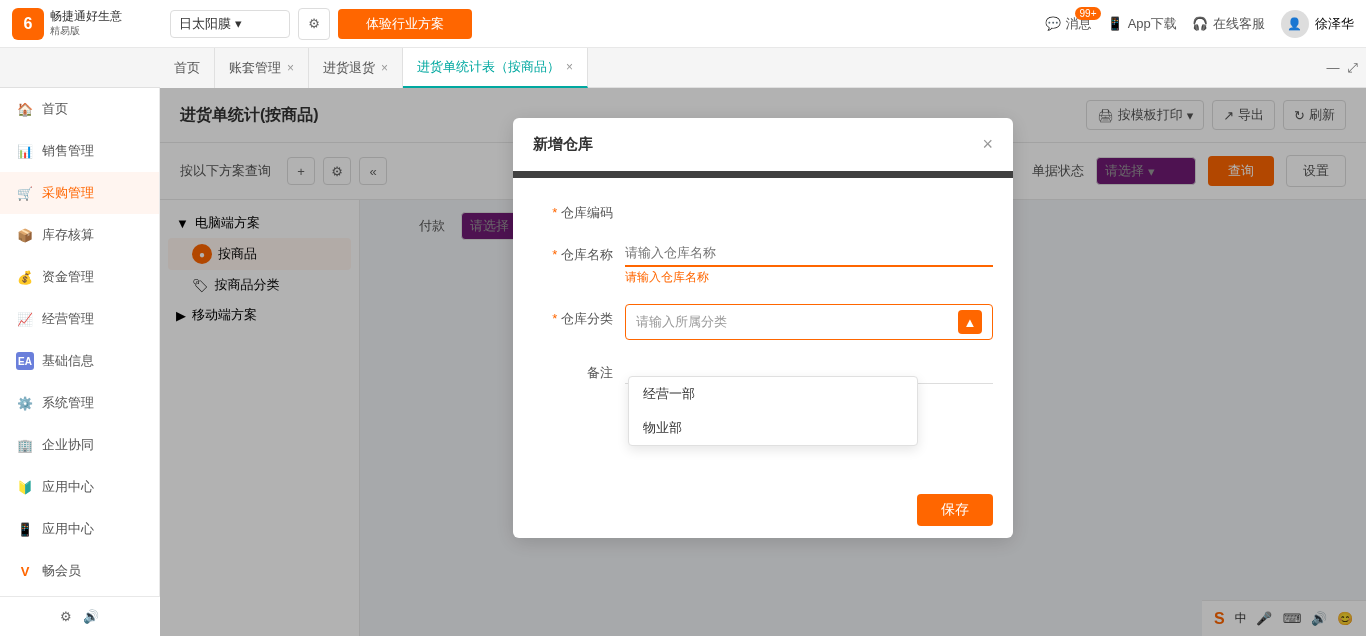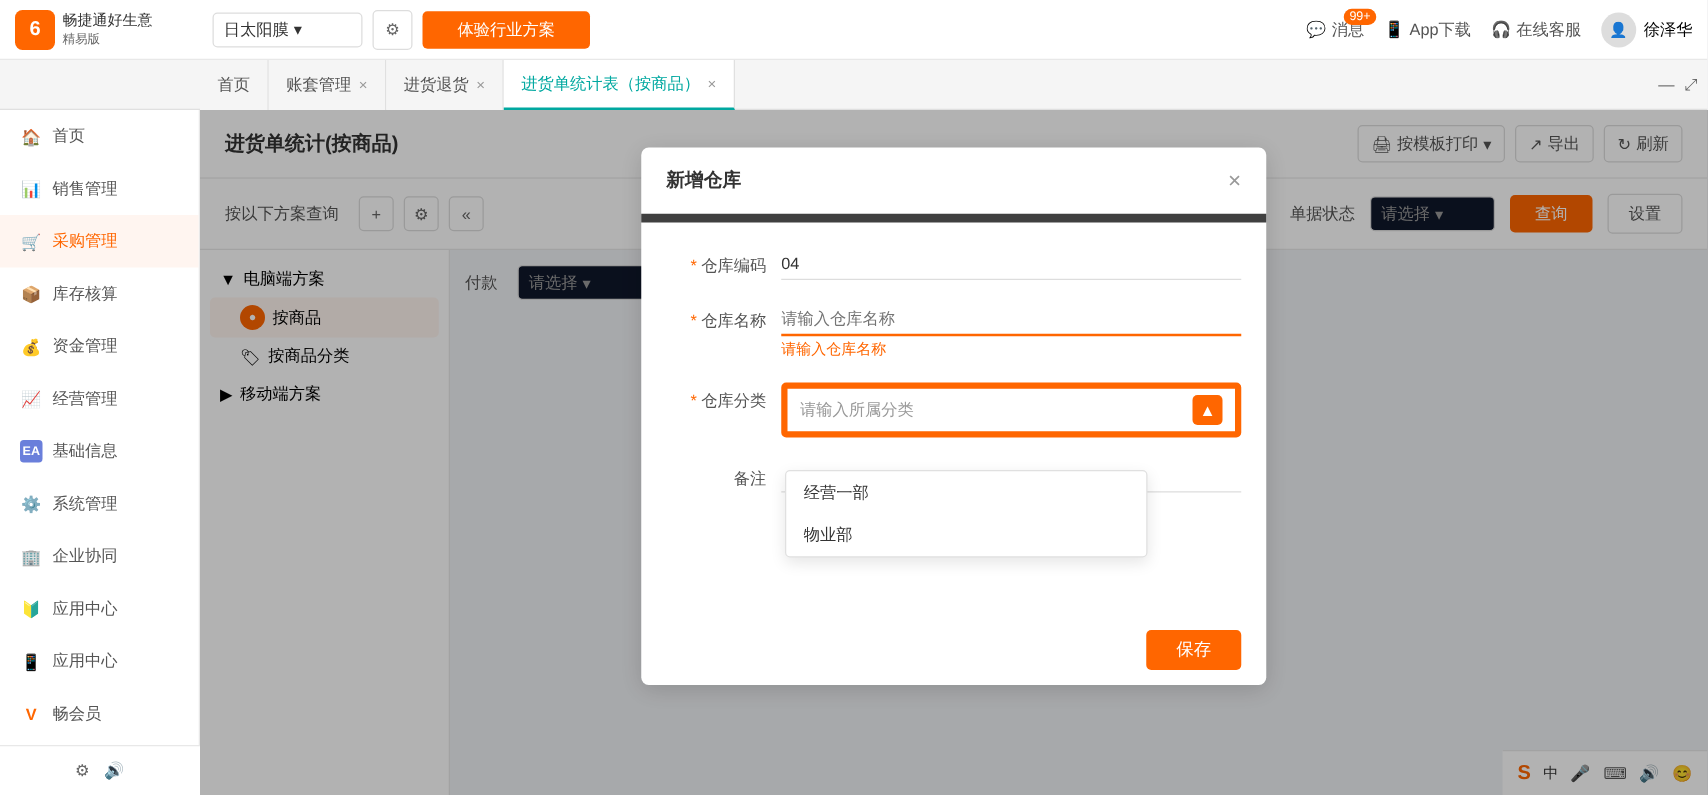--- a/index.html
+++ b/index.html
@@ -163,21 +163,21 @@
       height: calc(100% - 90px);
     }
 
     
     .table-area { flex: 1; padding: 12px; }
     .table-header-row {
       display: flex; align-items: center; gap: 16px; margin-bottom: 8px;
     }
     .select-field {
       display: flex; align-items: center; gap: 4px; border: 1px solid #ddd; border-radius: 4px;
-      padding: 4px 8px; min-width: 100px; cursor: pointer; background: #0f172a; font-size: 13px; color: #999;
+      padding: 4px 8px; min-width: 100px; cursor: pointer; background: #701a75; font-size: 13px; color: #999;
     }
 
     
     .overlay {
       position: absolute; top: 0; left: 0; width: 100%; height: 100%;
       background: rgba(0,0,0,0.3); z-index: 100;
       display: flex; align-items: flex-start; justify-content: center;
       padding-top: 30px;
     }
     .modal {
@@ -203,21 +203,21 @@
     }
     .required { color: #f60; }
     .form-input {
       flex: 1; border: none; border-bottom: 1px solid #ddd; padding: 5px 0;
       font-size: 13px; outline: none; color: #333;
     }
     .form-input.error { border-bottom-color: #f60; }
     .error-msg { color: #f60; font-size: 12px; margin-top: 2px; }
     .form-input-container { flex: 1; }
     .dropdown-trigger {
-      flex: 1; border: 5px solid #4c1d95; border-radius: 4px; padding: 5px 10px;
+      flex: 1; border: 1px solid #4c1d95; border-radius: 4px; padding: 5px 10px;
       display: flex; align-items: center; justify-content: space-between;
       cursor: pointer; font-size: 13px; color: #999;
     }
     .dropdown-trigger.open { border-color: #f60; }
     .dropdown-option {
       padding: 8px 14px; cursor: pointer; font-size: 13px; color: #333;
     }
     .dropdown-option.selected { background: #fff5f0; color: #f60; }
 
     .modal-footer {
@@ -428,21 +428,21 @@
           <span>按商品分类</span>
         </div>
         <div class="tree-item">
           <span>▶</span>
           <span>移动端方案</span>
         </div>
       </div>
 
       <div class="table-area">
         <div class="table-header-row">
-          <span style="color:#555;font-size:13px;">付款</span>
+          <span style="color:#555;font-size:13px;margin-left:47px;">付款</span>
           <div class="select-field" style="min-width:120px;">
             <span style="color:#999;">请选择</span>
             <span>▾</span>
           </div>
           <span style="color:#555;font-size:13px;">商品</span>
           <div style="display:flex;align-items:center;gap:4px;">
             <span style="color:#999;font-size:13px;">···</span>
           </div>
         </div>
 
@@ -464,23 +464,20 @@
         <div class="modal-header">
           <span class="modal-title">新增仓库</span>
           <span class="modal-close">×</span>
         </div>
         <div class="modal-body">
 
           <div class="form-row">
             <div class="form-label">
               <span class="required">*</span>
               <span>仓库编码</span>
-            </div>
-            <div class="form-input-container">
-              <input type="text" class="form-input" value="04" style="width: 100%;">
             </div>
           </div>
 
           <div class="form-row">
             <div class="form-label">
               <span class="required">*</span>
               <span>仓库名称</span>
             </div>
             <div class="form-input-container">
               <input type="text" class="form-input error" placeholder="请输入仓库名称" style="width: 100%; border-bottom: 2px solid rgb(255, 102, 0);">

